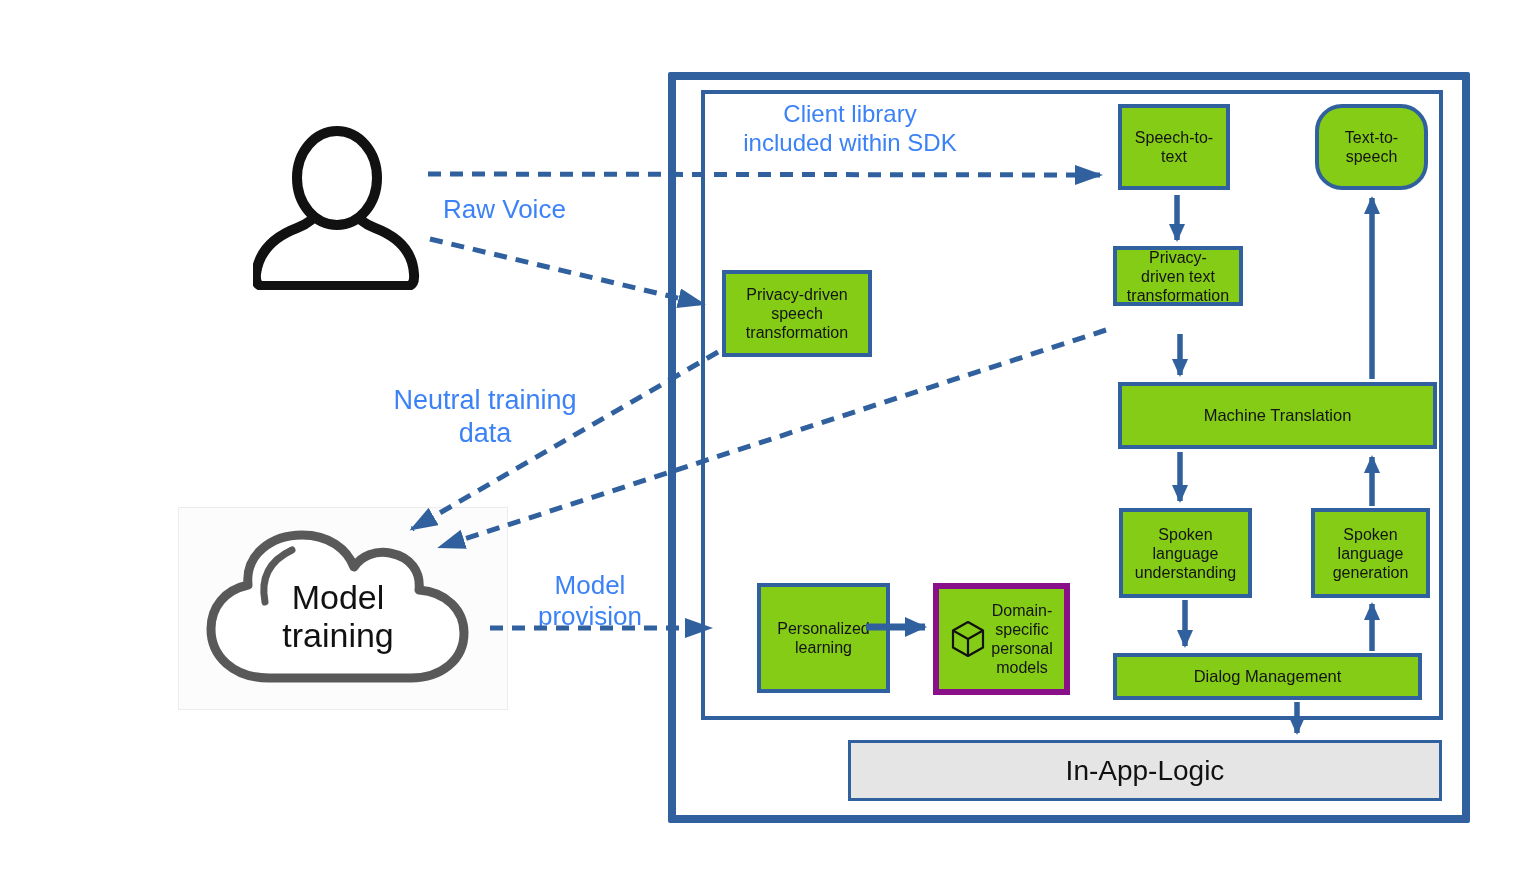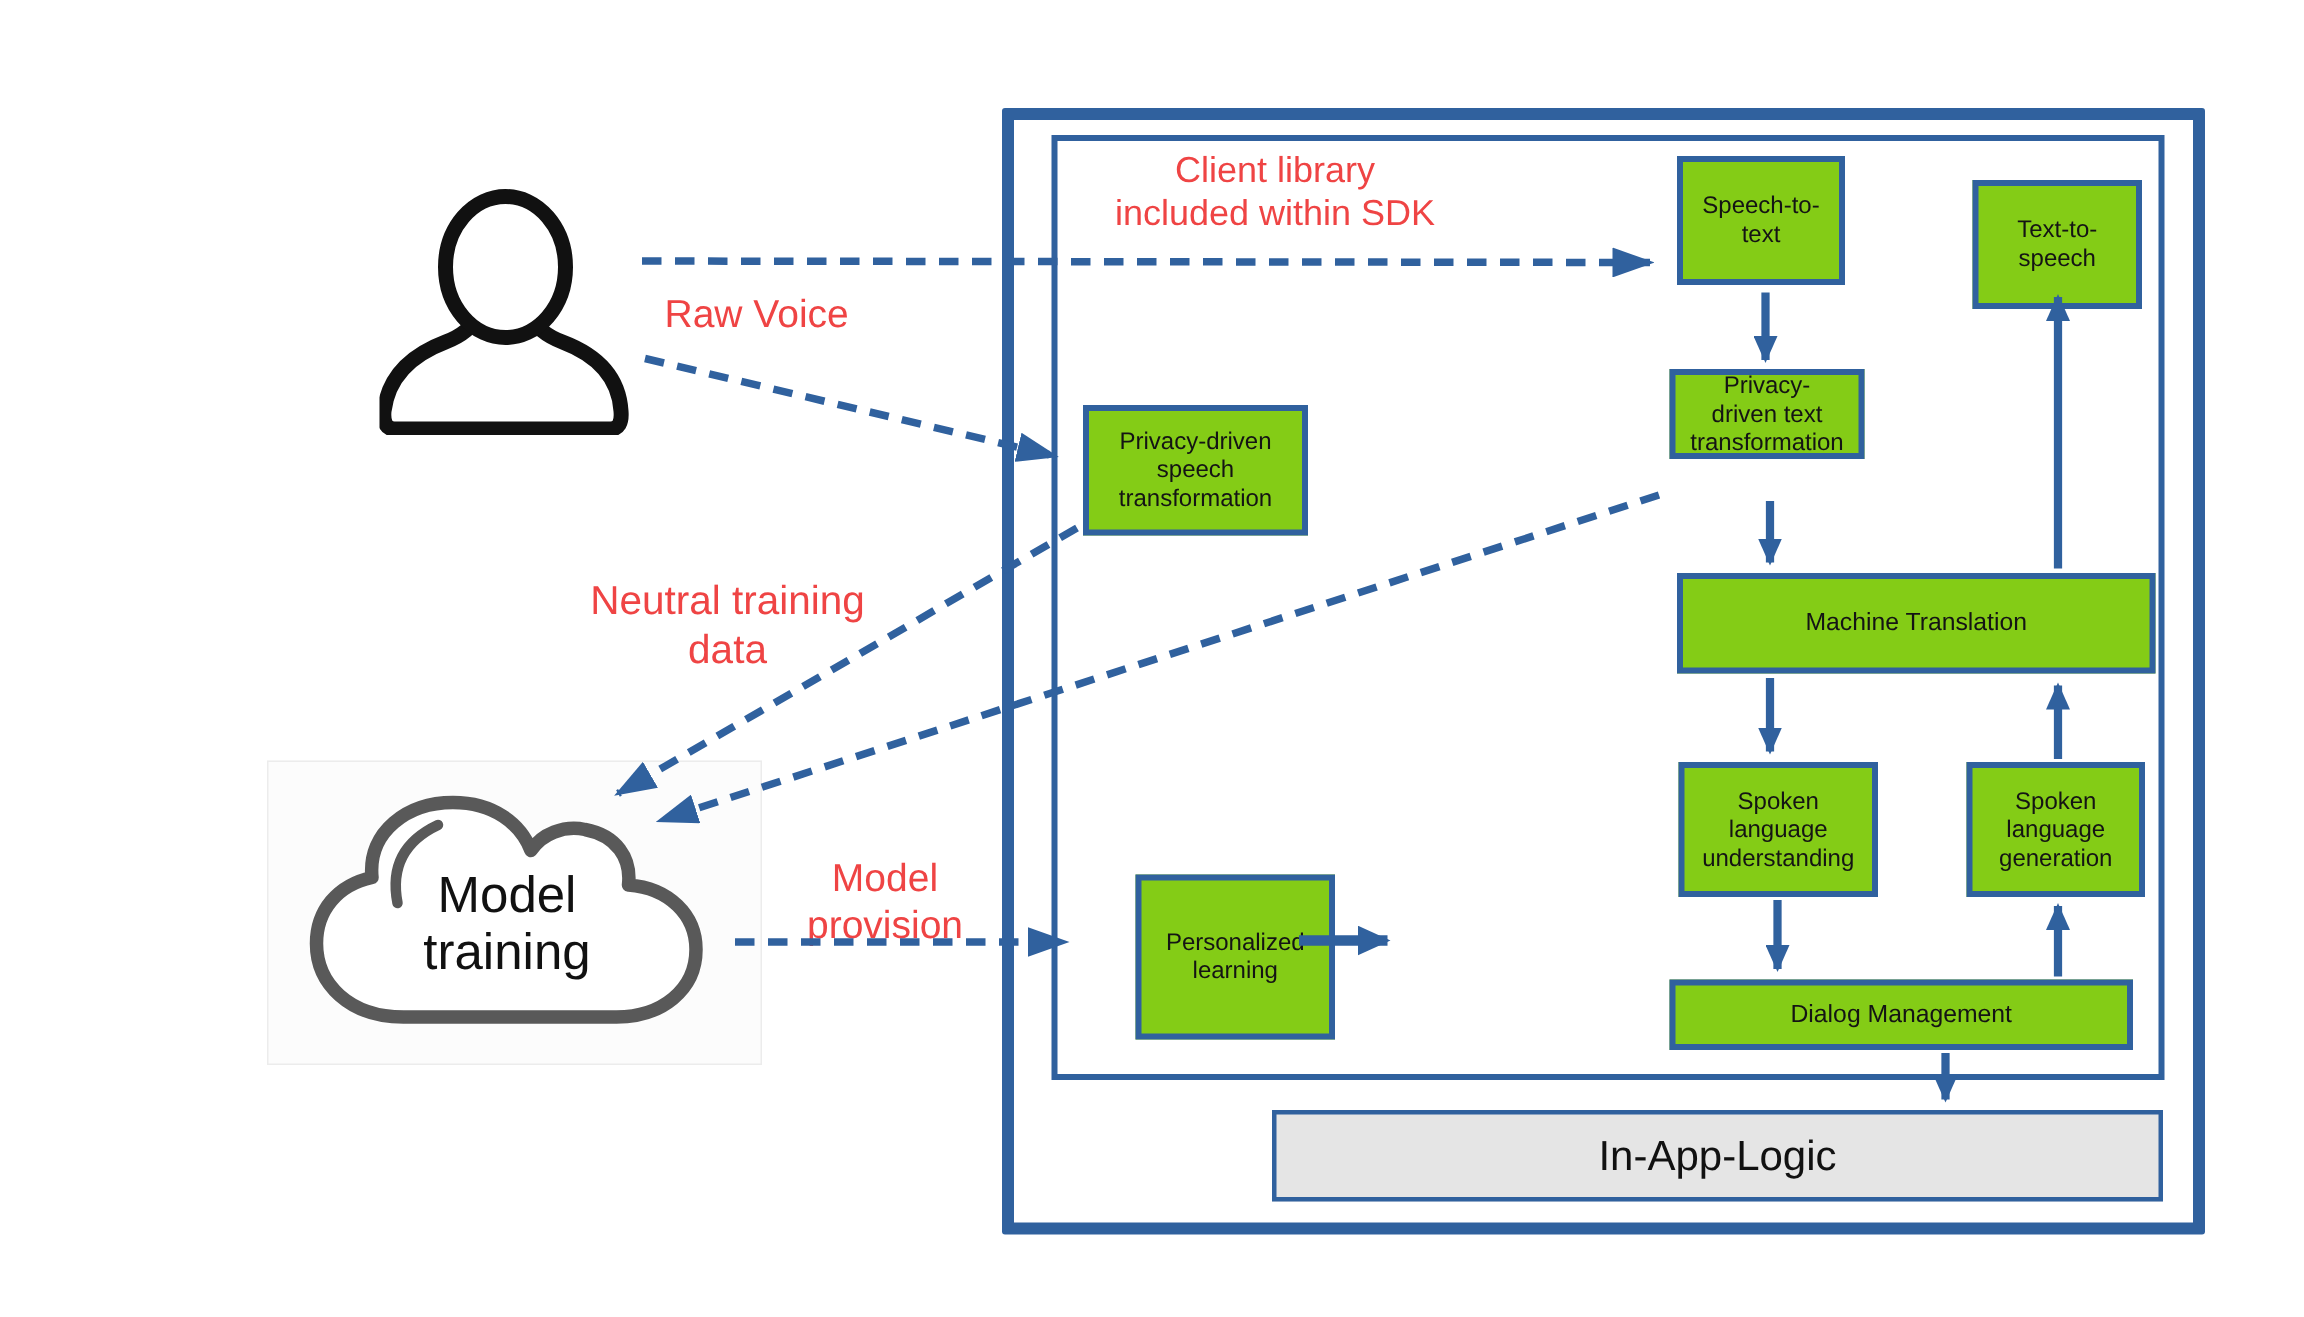--- a/index.html
+++ b/index.html
@@ -10,33 +10,33 @@
   .abs{position:absolute;}
   .pre{white-space:pre-line;}
   
   .outer-rect{left:668px;top:72px;width:802px;height:751px;border:8px solid #30619e;box-sizing:border-box;border-radius:2px;}
   .inner-rect{left:701px;top:90px;width:742px;height:630px;border:4px solid #30619e;box-sizing:border-box;}
   
   .node{border:4px solid #30619e;box-sizing:border-box;background:#84cc16;
         display:flex;align-items:center;justify-content:center;text-align:center;
         font-size:16px;line-height:19px;color:#141414;}
   .node-stt{left:1118px;top:104px;width:112px;height:86px;}
-  .node-tts{left:1315px;top:120px;width:113px;height:86px;}
+  .node-tts{left:1315px;top:104px;width:113px;height:86px;border-radius:27px;}
   .node-pdtt{left:1113px;top:246px;width:130px;height:60px;}
   .node-mt{left:1118px;top:382px;width:319px;height:67px;font-size:16.5px;}
   .node-slu{left:1119px;top:508px;width:133px;height:90px;}
   .node-slg{left:1311px;top:508px;width:119px;height:90px;}
   .node-dm{left:1113px;top:653px;width:309px;height:47px;font-size:16.5px;}
   .node-pdst{left:722px;top:270px;width:150px;height:87px;}
   .node-pl{left:727px;top:583px;width:133px;height:110px;margin-left:30px;}
   .node-dom{left:933px;top:583px;width:137px;height:112px;border:6px solid #8a108a;gap:5px;padding:0 4px;}
   .node-ial{left:848px;top:740px;width:594px;height:61px;border:3px solid #30619e;background:#e5e5e5;
             font-size:28px;color:#111111;}
   
-  .ann{text-align:center;color:#ef4444;}
+  .ann{text-align:center;color:#3b82f6;}
   .ann-client{left:690px;top:99px;width:320px;font-size:24px;line-height:29px;}
   .ann-raw{left:443px;top:194px;width:160px;font-size:26px;text-align:left;}
   .ann-neutral{left:365px;top:384px;width:240px;font-size:27px;line-height:33px;}
   .ann-provision{left:520px;top:570px;width:140px;font-size:26px;line-height:31px;}
   .cloud-panel{left:178px;top:507px;width:330px;height:203px;background:#fcfcfc;border:1px solid #ececec;box-sizing:border-box;}
   .cloud-label{left:238px;top:578px;width:200px;text-align:center;font-size:34px;line-height:38px;color:#111111;}
   .layer{left:0;top:0;width:1536px;height:878px;pointer-events:none;}
 </style>
 </head>
 <body>
@@ -99,20 +99,30 @@
 language
 generation</span>
   </div>
   <div class="abs node node-dm">
     <span>Dialog Management</span>
   </div>
   <div class="abs node node-pl">
     <span class="pre">Personalized
 learning</span>
   </div>
+  <div class="abs node node-dom">
+    <svg width="36" height="38" viewBox="0 0 36 38">
+      <path d="M18,2 L33,10.5 L33,27.5 L18,36 L3,27.5 L3,10.5 Z" fill="none" stroke="#111111" stroke-width="2.2" stroke-linejoin="round"></path>
+      <path d="M3,10.5 L18,19 L33,10.5 M18,19 L18,36" fill="none" stroke="#111111" stroke-width="2.2" stroke-linejoin="round"></path>
+    </svg>
+    <span class="pre">Domain-
+specific
+personal
+models</span>
+  </div>
   <div class="abs node node-ial">
     <span>In-App-Logic</span>
   </div>
 
   <svg class="abs layer" width="1536" height="878" viewBox="0 0 1536 878">
     <defs>
       <marker id="ahSolid" markerUnits="userSpaceOnUse" markerWidth="20" markerHeight="16" refX="16" refY="8" orient="auto">
         <path d="M0,0 L18,8 L0,16 Z" fill="#30619e"></path>
       </marker>
       <marker id="ahBig" markerUnits="userSpaceOnUse" markerWidth="24" markerHeight="20" refX="20" refY="10" orient="auto">

